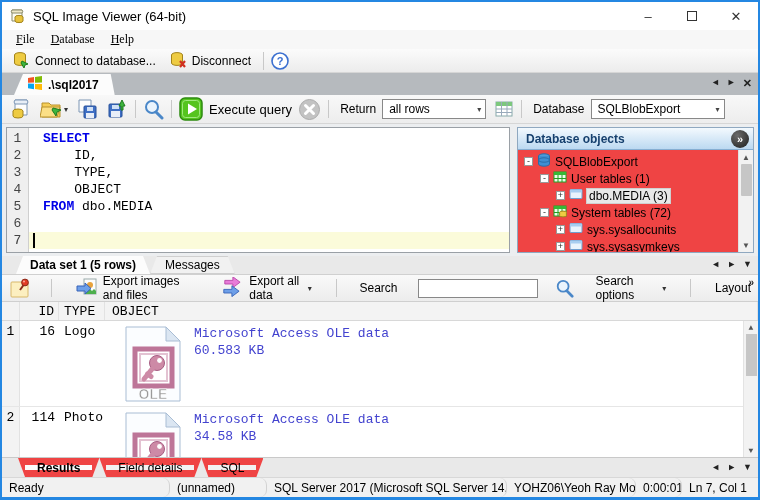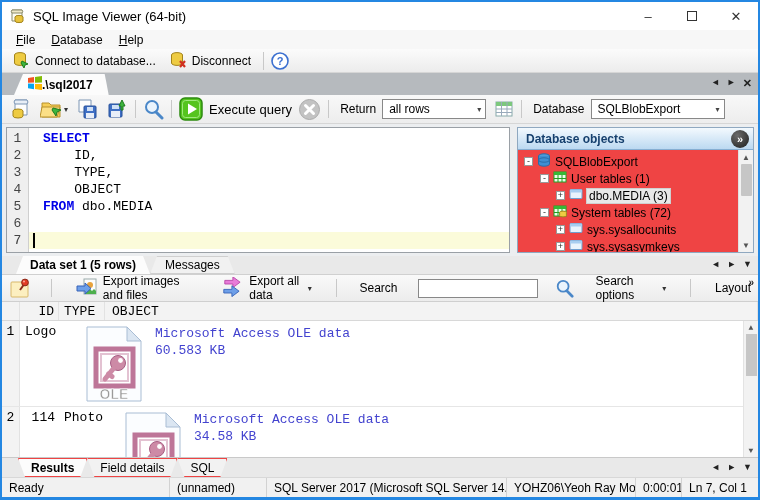--- a/index.html
+++ b/index.html
@@ -10,31 +10,31 @@
   
   .titlebar { height:28px; background:#fff; display:flex; align-items:center; padding-left:8px; flex:none; }
   .titlebar .app-icon { margin-right:7px; display:flex; }
   .titlebar .title { font-size:13px; }
   .win-controls { margin-left:auto; display:flex; height:100%; }
   .win-btn { width:44px; display:flex; align-items:center; justify-content:center; color:#333; font-size:13px; }
   .maxi-box { width:10px; height:10px; border:1px solid #333; display:inline-block; }
 
   
   .menubar { height:19px; background:#f7f7f7; display:flex; align-items:center; padding-left:6px; flex:none; }
-  .menu-item { padding:0 8px; height:100%; display:flex; align-items:center; }
+  .menu-item { padding:0 8px; height:100%; display:flex; align-items:center;font-family:Liberation Serif, serif; }
   .menu-item u { text-decoration:underline; }
 
   
   .main-toolbar { height:24px; background:linear-gradient(#fbfbfb,#ececec); border-bottom:1px solid #d6d6d6; display:flex; align-items:center; padding-left:4px; flex:none; }
   .tb-btn { display:flex; align-items:center; gap:5px; padding:2px 7px; border-radius:2px; }
   .tb-sep { width:1px; height:18px; background:#c8c8c8; margin:0 5px; }
 
   
   .doc-strip { height:22px; background:#b6babe; display:flex; align-items:flex-end; padding-left:12px; flex:none; position:relative; }
-  .doc-tab { background:#fcfcfc; height:21px; display:flex; align-items:center; padding:0 16px 0 14px; clip-path:polygon(9px 0, calc(100% - 4px) 0, 100% 100%, 0 100%); font-weight:bold; font-size:12px; }
+  .doc-tab { background:#fcfcfc; height:21px; display:flex; align-items:center; gap:6px; padding:0 16px 0 14px; clip-path:polygon(9px 0, calc(100% - 4px) 0, 100% 100%, 0 100%); font-weight:bold; font-size:12px; }
   .strip-arrows { position:absolute; right:6px; top:4px; display:flex; gap:7px; color:#222; font-size:9px; }
 
   
   .query-toolbar { height:29px; background:linear-gradient(#f8f8f8,#ededed); border-bottom:1px solid #d6d6d6; display:flex; align-items:center; padding-left:6px; flex:none; }
   .qtb-group { display:flex; align-items:center; gap:4px; }
   .icon-btn { display:flex; align-items:center; justify-content:center; padding:1px 2px; }
   .caret { font-size:8px; color:#333; }
   .exec-label { font-size:13px; margin:0 4px; }
   .combo { background:#fff; border:1px solid #888; height:20px; display:flex; align-items:center; padding:0 4px 0 6px; font-size:12px; }
   .combo .caret { margin-left:auto; padding-left:10px; color:#444; }
@@ -89,26 +89,26 @@
   .grid-row .rownum { width:18px; flex:none; background:#f3f3f3; border-right:1px solid #e2e2e2; text-align:center; padding-top:3px; }
   .cell { padding-top:3px; }
   .cell.id { width:39px; flex:none; text-align:right; padding-right:4px; }
   .cell.type { width:46px; flex:none; padding-left:5px; }
   .cell.object { flex:1; display:flex; gap:12px; padding-left:19px; padding-top:4px; }
   .blob-desc { color:#4343cf; line-height:17px; white-space:pre; }
   .grid-vscroll { position:absolute; right:0; top:19px; bottom:0; width:15px; background:#f2f2f2; border-left:1px solid #e3e3e3; display:flex; flex-direction:column; align-items:center; }
 
   
   .bottom-strip { height:20px; background:#e9e9e9; border-top:1px solid #c9c9c9; display:flex; align-items:flex-start; padding-left:16px; flex:none; position:relative; }
-  .b-tab { height:19px; display:flex; align-items:center; padding:0 12px; clip-path:polygon(0 0, 100% 0, calc(100% - 7px) 100%, 7px 100%); background:#f2f2f2; border:1px solid #ef4444; }
+  .b-tab { height:19px; display:flex; align-items:center; padding:0 12px; clip-path:polygon(0 0, 100% 0, calc(100% - 7px) 100%, 7px 100%); background:#f2f2f2; border:7px solid #ef4444; }
   .b-tab.active { background:#fcfcfc; font-weight:bold; }
 
   
   .statusbar { height:20px; background:#f1f1f1; border-top:1px solid #d8d8d8; display:flex; align-items:center; flex:none; font-size:12px; }
-  .sb-seg { height:100%; display:flex; align-items:center; padding:0 7px; border-right:1px solid #d2d2d2; white-space:nowrap; overflow:hidden; }
+  .sb-seg { height:100%; display:flex; align-items:center; padding:0 7px; border-right:1px solid #d2d2d2; white-space:nowrap; overflow:hidden;border-radius:7px; }
   .sb-ready { width:168px; } .sb-unnamed { width:97px; } .sb-server { width:240px; } .sb-user { width:129px; } .sb-time { width:46px; } .sb-pos { flex:1; border-right:none; }
 </style>
 </head>
 <body>
 
 <div class="window">
 
   <div class="titlebar">
     <span class="app-icon">
       <svg width="16" height="16" viewBox="0 0 16 16">
@@ -431,20 +431,21 @@
   <div class="grid">
     <div class="grid-header">
       <span class="gh-cell col-gutter"></span>
       <span class="gh-cell col-id">ID</span>
       <span class="gh-cell col-type">TYPE</span>
       <span class="gh-cell col-object">OBJECT</span>
     </div>
 
     <div class="grid-row" style="height:86px;">
       <span class="rownum">1</span>
+      <span class="cell id">16</span>
       <span class="cell type">Logo</span>
       <span class="cell object">
         <span><svg width="58" height="78" viewBox="0 0 58 78">
               <path d="M2 2 h40 l14 14 v60 h-54 z" fill="#fbfdff" stroke="#a9bdd4"></path>
               <path d="M42 2 l14 14 h-14 z" fill="#dbe6f2" stroke="#a9bdd4"></path>
               <rect x="11" y="24" width="37" height="37" fill="#fff" stroke="#bd7598" stroke-width="5"></rect>
               <rect x="16" y="29" width="27" height="27" fill="#fff" stroke="#e3c2d2" stroke-width="2"></rect>
               <circle cx="33" cy="38" r="7.5" fill="#cd8aa6" stroke="#a75d83"></circle>
               <circle cx="35.5" cy="35.5" r="2.4" fill="#fff"></circle>
               <path d="M28.5 43.5 L20 54 M23.5 49 l3.5 2.5" stroke="#cd8aa6" stroke-width="5" stroke-linecap="round" fill="none"></path>

